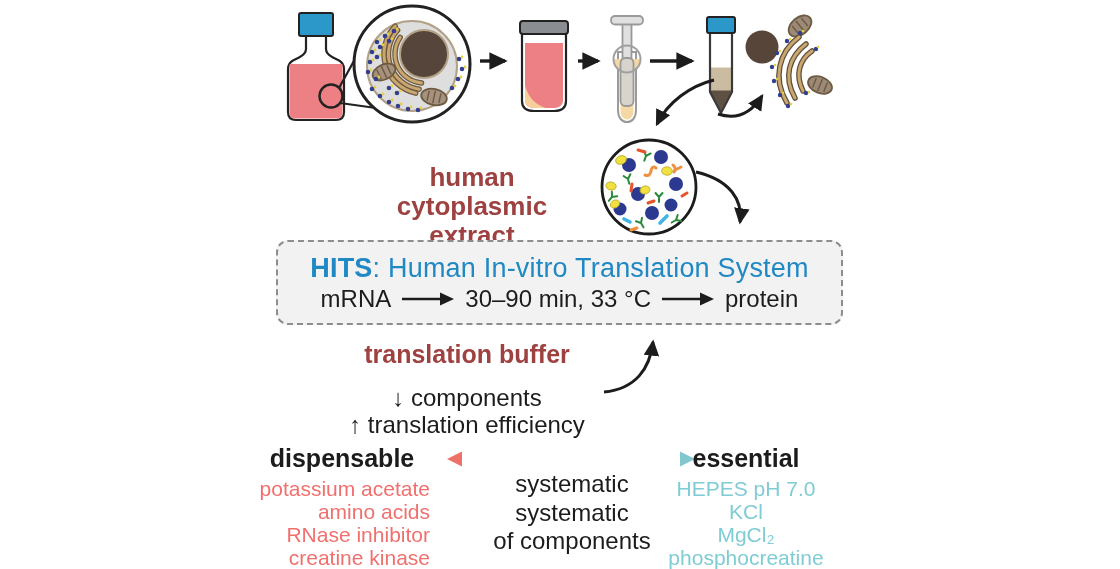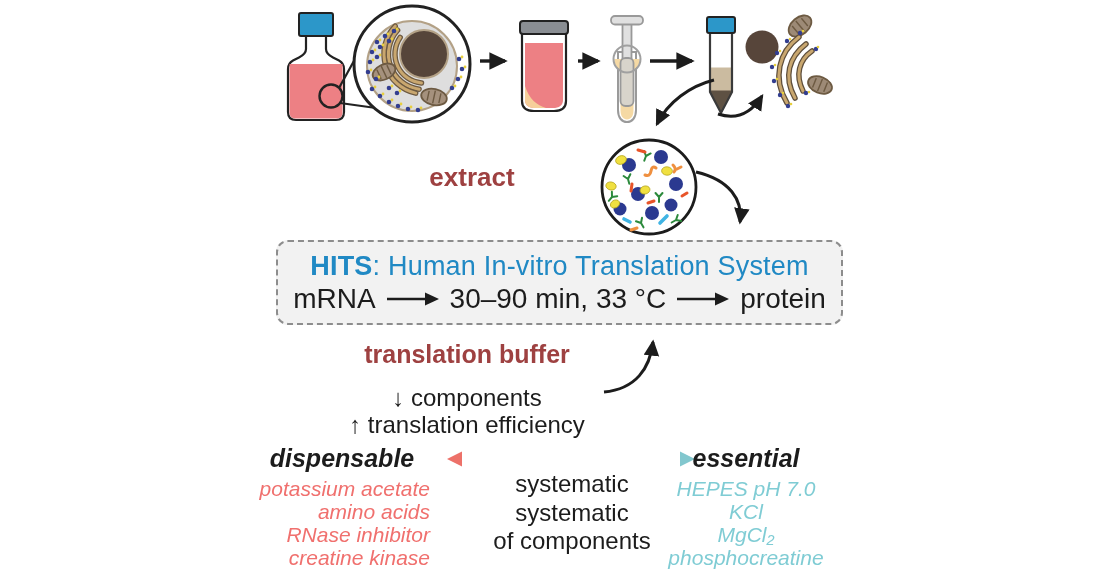--- a/index.html
+++ b/index.html
@@ -12,27 +12,27 @@
   .center{text-align:center;}
   
   .extract-label{left:352px;top:163px;width:240px;font-size:26px;font-weight:bold;
     color:#9e4141;line-height:29px;}
   
   .hits-box{left:276px;top:240px;width:567px;height:85px;box-sizing:border-box;
     background:#f2f2f2;border:2px dashed #8d8d8d;border-radius:12px;
     display:flex;flex-direction:column;align-items:center;justify-content:center;gap:1px;}
   .hits-title{font-size:27px;color:#2089c4;letter-spacing:.2px;}
   .hits-title .b{font-weight:bold;}
-  .reaction{display:flex;align-items:center;gap:11px;font-size:28px;color:#1c1c1c;}
+  .reaction{display:flex;align-items:center;gap:11px;font-size:24px;color:#1c1c1c;}
   .rarrow{display:block;}
   
   .buffer-block{left:322px;top:341px;width:290px;font-size:24px;line-height:27px;}
   .buffer-title{color:#9e4141;font-weight:bold;font-size:25px;margin-bottom:16px;}
   
-  .col{top:444px;font-style:italic;}
+  .col{top:444px;}
   .col-header{font-size:25px;font-weight:bold;color:#1c1c1c;margin-bottom:4px;}
   .col .item{font-size:21px;line-height:23px;}
   .col-left{left:254px;width:176px;}
   .col-left .item{color:#f0706e;text-align:right;}
   .col-right{left:660px;width:172px;}
   .col-right .item{color:#7fccd4;}
   .grad-arrow{left:445px;top:448px;}
   .center-text{left:472px;top:470px;width:200px;font-size:24px;line-height:28.5px;color:#1c1c1c;}
 </style>
 </head>
@@ -268,20 +268,21 @@
         <path d="M624 219 L630 222"></path>
       </g>
     </g>
 
     <path d="M696 172 C730 180 743 200 740 222" fill="none" stroke="#1c1c1c" stroke-width="3" marker-end="url(#ah)"></path>
 
     <path d="M604 392 C636 389 650 368 653 342" fill="none" stroke="#1c1c1c" stroke-width="3" marker-end="url(#ah)"></path>
   </svg>
 
   <div class="abs extract-label center">
+    <div>human cytoplasmic</div>
     <div>extract</div>
   </div>
 
   <div class="abs hits-box">
     <div class="hits-title">
       <span class="b">HITS</span><span>: Human In-vitro Translation System</span>
     </div>
     <div class="reaction">
       <span>mRNA</span>
       <svg class="rarrow" width="52" height="16">

